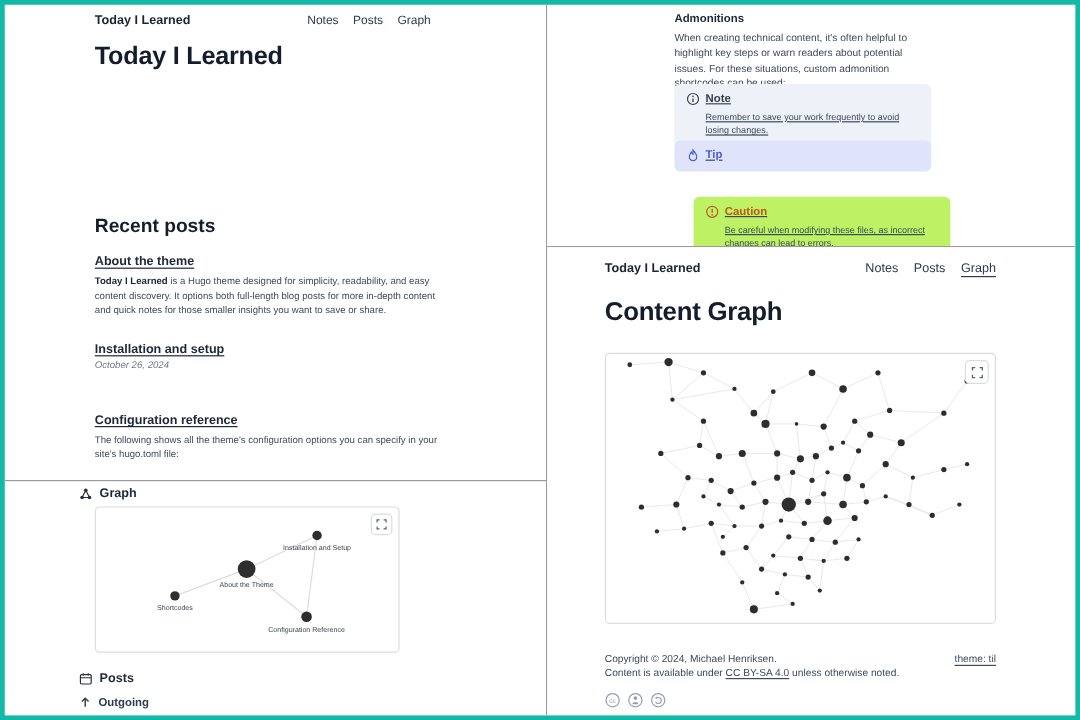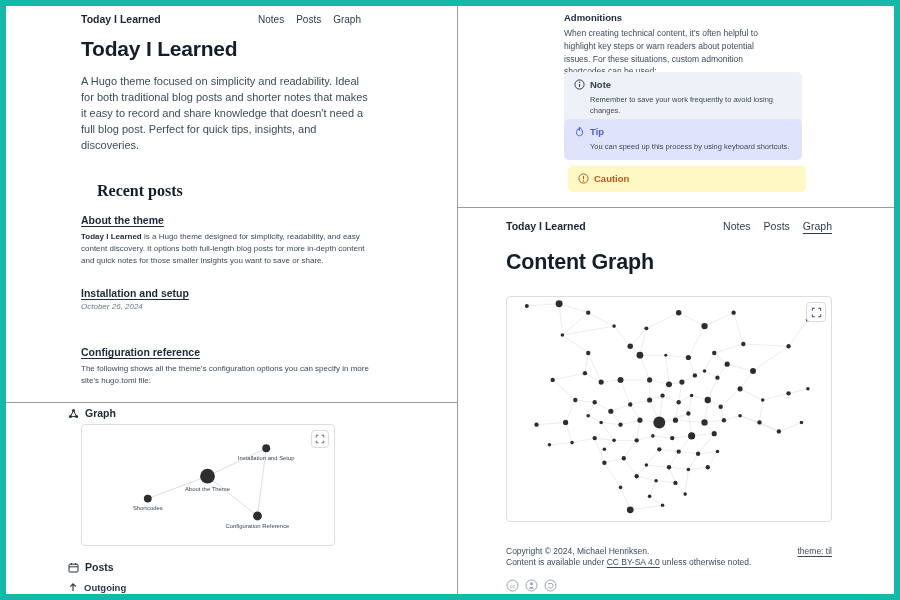--- a/index.html
+++ b/index.html
@@ -1,17 +1,17 @@
 <!DOCTYPE html>
 <html><head>
 <meta charset="utf-8">
 <style>
   html,body{margin:0;padding:0;background:#f5f5f5;}
   .canvas{position:relative;width:900px;height:600px;box-sizing:border-box;background:#fff;
-    border:6px solid #14b8a6;font-family:"Liberation Sans",sans-serif;color:#3d4a5c;overflow:hidden;}
+    border:4px solid #14b8a6;font-family:"Liberation Sans",sans-serif;color:#3d4a5c;overflow:hidden;}
   .pane{position:absolute;background:#fff;overflow:hidden;box-sizing:border-box;}
   #pane-home{left:0;top:0;width:452px;height:598px;border-right:1px solid #9b9b9b;}
   #pane-adm{left:452px;top:0;width:446px;height:202px;border-bottom:1px solid #9b9b9b;}
   #pane-graphpage{left:452px;top:202px;width:446px;height:396px;}
   .abs{position:absolute;}
 
   
   .hdr{display:flex;justify-content:space-between;align-items:baseline;}
   .site-title{font-weight:bold;color:#1b2433;font-size:10.5px;}
   .nav{display:flex;gap:12px;font-size:10px;color:#2e3b4e;padding-left:25px;}
@@ -31,21 +31,21 @@
   .sec-h{display:flex;align-items:center;gap:6px;font-size:10.5px;font-weight:bold;color:#1d2838;}
   .outgoing{display:flex;gap:6px;font-size:9.5px;font-weight:bold;color:#2e3b4e;}
   .out-link{font-size:8.5px;color:#3d4a5c;cursor:pointer;}
   .graph-box{box-sizing:border-box;border:1px solid #ddd;border-radius:4px;background:#fff;}
   .expand-btn{position:absolute;top:5px;right:5px;width:18px;height:18px;border:1px solid #dcdcdc;
     border-radius:4px;background:#fff;display:flex;align-items:center;justify-content:center;cursor:pointer;}
 
   
   .adm-heading{font-size:9.5px;font-weight:bold;color:#1d2838;}
   .adm-intro{font-size:8.5px;line-height:1.5;color:#3d4a5c;}
-  .adm-box{box-sizing:border-box;width:238px;border-radius:5px;padding:7px 10px 8px;}
+  .adm-box{box-sizing:border-box;width:214px;border-radius:5px;padding:7px 10px 8px;text-decoration:underline;}
   .adm-title-row{display:flex;align-items:center;gap:5px;font-size:9.5px;font-weight:bold;}
   .adm-text{margin:4px 0 0 16px;font-size:7.5px;line-height:1.5;color:#3d4a5c;}
 
   
   .gp-h1{font-size:21.5px;font-weight:bold;color:#141d2b;letter-spacing:-0.2px;}
   .foot{font-size:8.5px;color:#3d4a5c;gap:14px;}
   .foot a{color:#3d4a5c;text-decoration:underline;text-underline-offset:2px;cursor:pointer;}
   .badges{display:flex;gap:6px;}
   .badge{cursor:pointer;display:block;}
   svg{display:block;}
@@ -60,37 +60,36 @@
       <span class="site-title">Today I Learned</span>
       <span class="nav">
         <a>Notes</a>
         <a>Posts</a>
         <a>Graph</a>
       </span>
     </div>
 
     <div class="home-h1 abs" style="top:31px;left:75px;">Today I Learned</div>
 
-    <div class="intro abs" style="top:67px;left:75px;width:288px;">A Hugo theme focused on simplicity and readability. Ideal for both traditional blog posts and shorter notes that makes it easy to record and share knowledge that doesn't need a full blog post. Perfect for quick tips, insights, and discoveries.</div>
-
-    <div class="recent-h2 abs" style="top:176px;left:91px;font-family:Liberation Serif, serif;">Recent posts</div>
+
+    <div class="recent-h2 abs" style="top:176px;left:75px;">Recent posts</div>
 
     <div class="abs" style="top:208px;left:75px;width:290px;">
       <div class="post-title">About the theme</div>
       <div class="post-body"><b>Today I Learned</b><span> is a Hugo theme designed for simplicity, readability, and easy content discovery. It options both full-length blog posts for more in-depth content and quick notes for those smaller insights you want to save or share.</span></div>
     </div>
 
     <div class="abs" style="top:281px;left:75px;width:290px;">
       <div class="post-title">Installation and setup</div>
       <div class="post-date">October 26, 2024</div>
     </div>
 
     <div class="abs" style="top:340px;left:75px;width:290px;">
       <div class="post-title">Configuration reference</div>
-      <div class="post-body">The following shows all the theme's configuration options you can specify in more site's hugo.toml file:</div>
+      <div class="post-body">The following shows all the theme's configuration options you can specify in your site's hugo.toml file:</div>
     </div>
 
     <div class="home-bottom abs" style="top:396px;left:0;right:0;bottom:0;">
       <div class="sec-h abs" style="top:4px;left:62px;">
         <svg width="11" height="11" viewBox="0 0 11 11">
           <line x1="2.4" y1="8.6" x2="5.5" y2="2.6" stroke="#26303f" stroke-width="1"></line>
           <line x1="5.5" y1="2.6" x2="8.6" y2="8.6" stroke="#26303f" stroke-width="1"></line>
           <line x1="2.4" y1="8.6" x2="8.6" y2="8.6" stroke="#26303f" stroke-width="1"></line>
           <circle cx="2.4" cy="8.6" r="1.5" fill="#26303f"></circle>
           <circle cx="5.5" cy="2.6" r="1.5" fill="#26303f"></circle>
@@ -161,32 +160,32 @@
         <div class="adm-text">Remember to save your work frequently to avoid losing changes.</div>
       </div>
 
       <div class="adm-box abs" style="top: 113px; left: 0px; background: rgb(223, 228, 251);">
         <div class="adm-title-row" style="color: rgb(76, 92, 224);">
           <svg width="11" height="11" viewBox="0 0 11 11">
             <path d="M5.5 1 C6.8 2.8 8.6 4.2 8.6 6.6 C8.6 8.5 7.2 9.8 5.5 9.8 C3.8 9.8 2.4 8.5 2.4 6.6 C2.4 5 3.4 3.9 4.1 2.7 C4.5 3.7 5.1 4.3 5.5 4.5 Z" fill="none" stroke="currentColor" stroke-width="1"></path>
           </svg>
           <span>Tip</span>
         </div>
-        <div class="adm-text">You can speed up this process by using keyboard shortcuts.</div>
-      </div>
-
-      <div class="adm-box abs" style="top: 160px; left: 4px; background: #fef9c3;">
+      </div>
+
+      <div class="adm-box abs" style="top: 160px; left: 16px; background: #bef264;">
         <div class="adm-title-row" style="color: rgb(192, 86, 33);">
           <svg width="11" height="11" viewBox="0 0 11 11">
             <circle cx="5.5" cy="5.5" r="4.6" fill="none" stroke="currentColor" stroke-width="1"></circle>
             <line x1="5.5" y1="3" x2="5.5" y2="6.2" stroke="currentColor" stroke-width="1.1"></line>
             <circle cx="5.5" cy="8" r="0.7" fill="currentColor"></circle>
           </svg>
           <span>Caution</span>
         </div>
+        <div class="adm-text">Be careful when modifying these files, as incorrect changes can lead to errors.</div>
       </div>
     </div>
   </div>
 
   <div class="pane" id="pane-graphpage">
     <div class="abs" style="left:48px;top:0;width:326px;">
       <div class="hdr abs" style="top:12px;left:0;width:326px;">
         <span class="site-title">Today I Learned</span>
         <span class="nav" style="font-size:10.5px;gap:13px;">
           <a>Notes</a>

